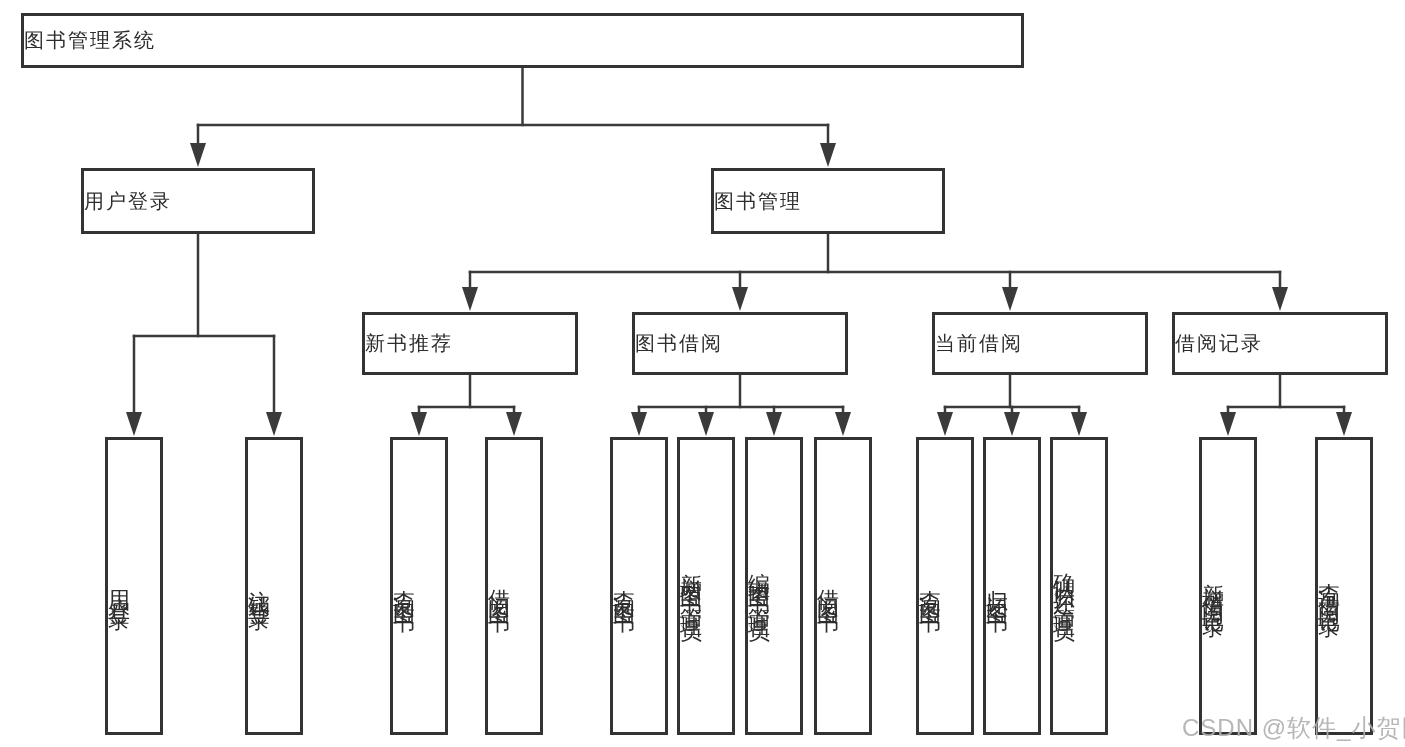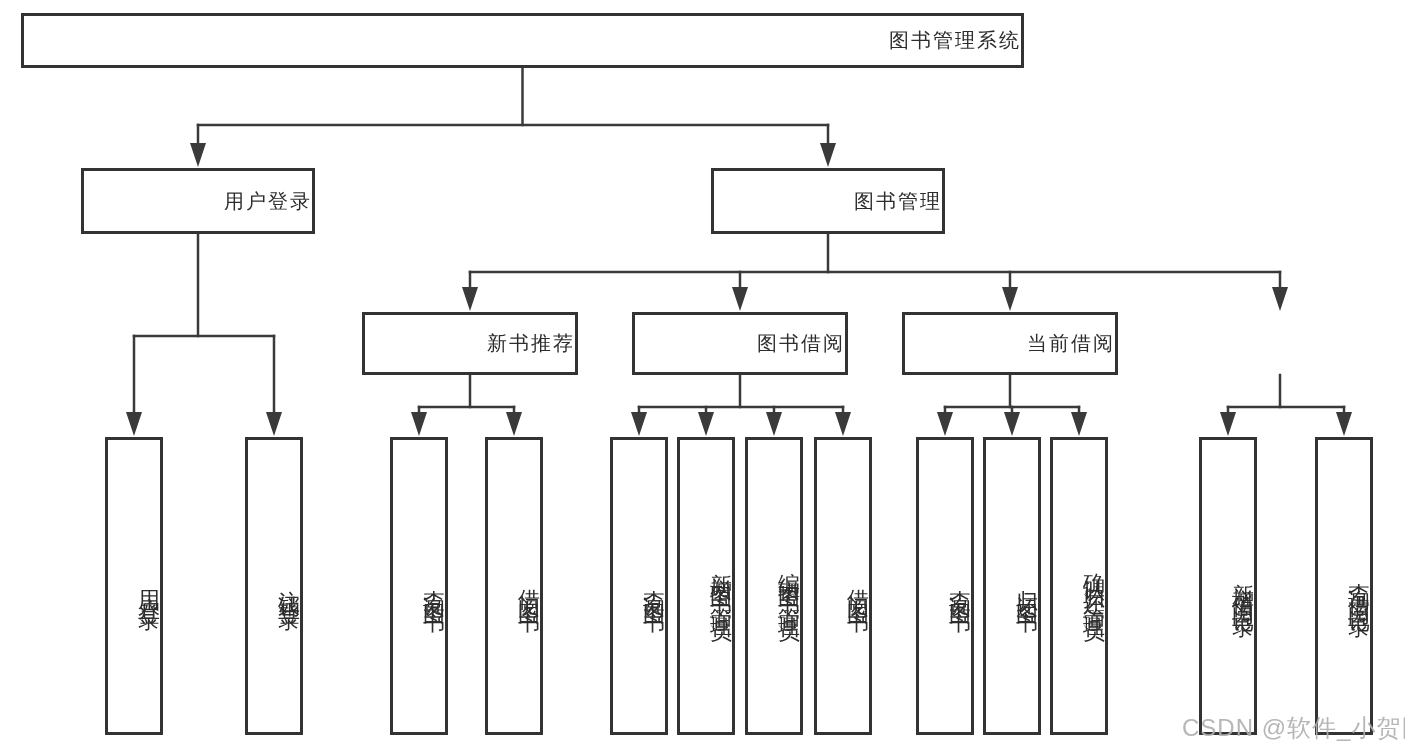--- a/index.html
+++ b/index.html
@@ -16,21 +16,21 @@
     left: 0; top: 0;
     width: 1405px; height: 747px;
   }
   .box {
     position: absolute;
     background: #ffffff;
     border: 3px solid #333333;
     box-sizing: border-box;
     display: flex;
     align-items: center;
-    justify-content: flex-end;
+    justify-content: flex-start;
   }
   .box .lbl {
     font-size: 20px;
     color: #2d2d2d;
     letter-spacing: 2px;
     white-space: nowrap;
   }
   .leaf .lbl {
     writing-mode: vertical-rl;
     text-orientation: mixed;
@@ -131,22 +131,25 @@
   <div class="box" style="left:362px;top:312px;width:216px;height:63px">
     <span class="lbl">新书推荐</span>
   </div>
 
   <div class="box" style="left:711px;top:168px;width:234px;height:66px">
     <span class="lbl">图书管理</span>
   </div>
   <div class="box" style="left:632px;top:312px;width:216px;height:63px">
     <span class="lbl">图书借阅</span>
   </div>
-  <div class="box" style="left:902px;top:312px;width:216px;height:63px">
+  <div class="box" style="left:932px;top:312px;width:216px;height:63px">
     <span class="lbl">当前借阅</span>
+  </div>
+  <div class="box" style="left:1172px;top:312px;width:216px;height:63px">
+    <span class="lbl">借阅记录</span>
   </div>
 
   <div class="box leaf" style="left:105px;top:437px;width:58px;height:298px">
     <span class="lbl">用户登录</span>
   </div>
   <div class="box leaf" style="left:245px;top:437px;width:58px;height:298px">
     <span class="lbl">注销登录</span>
   </div>
 
   <div class="box leaf" style="left:390px;top:437px;width:58px;height:298px">

